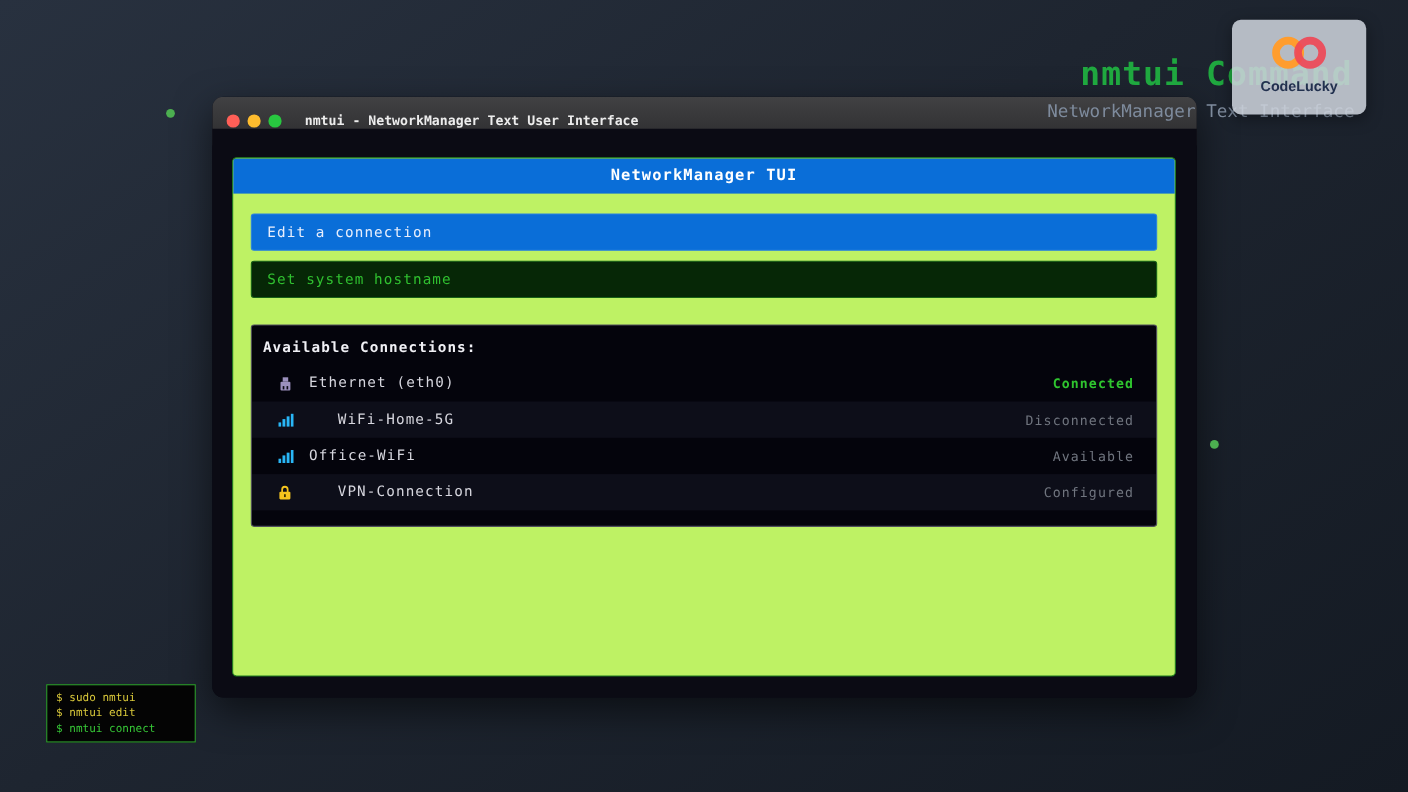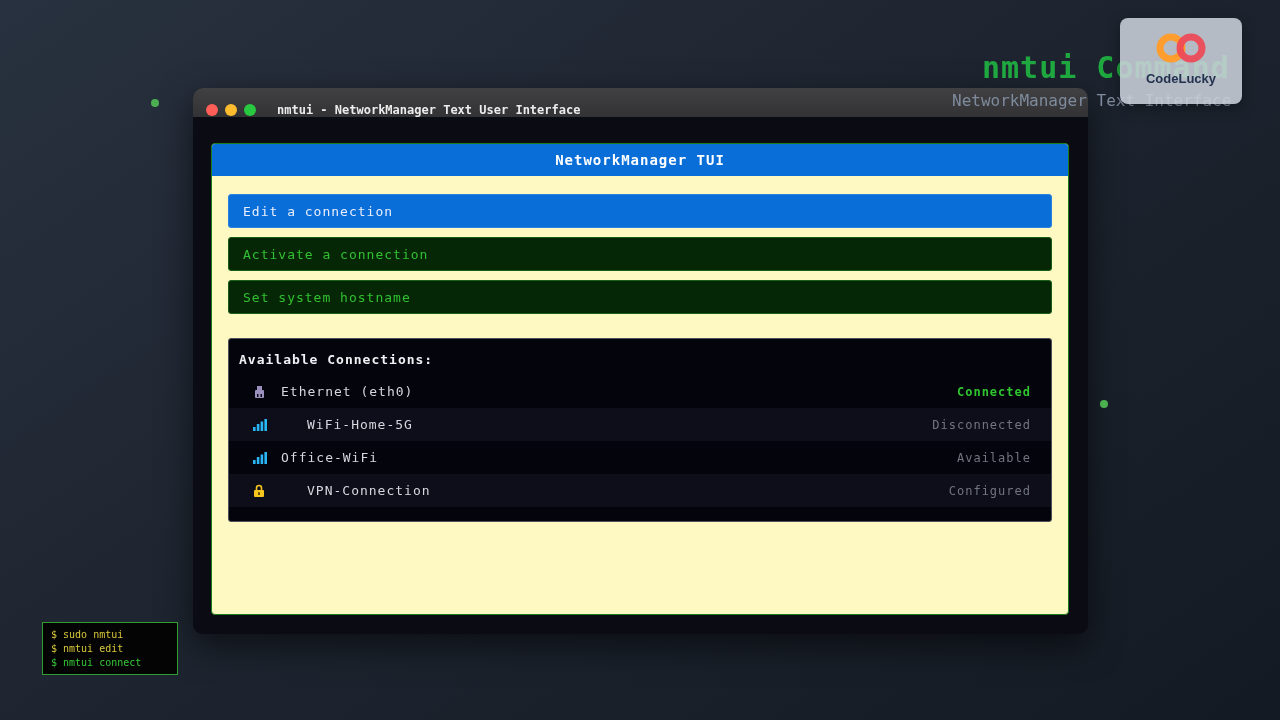--- a/index.html
+++ b/index.html
@@ -59,21 +59,21 @@
     margin-left:14px; color:#ececec; font-size:12px; font-weight:bold; white-space:nowrap;
   }
   .screen {
     position:absolute; top:29px; left:0; right:0; bottom:0;
     background:#0b0b14; border-radius:0 0 10px 10px;
   }
 
   
   .tui {
     position:absolute; left:18px; right:19px; top:26px; bottom:19px;
-    border:1px solid #1e7d1e; border-radius:4px; background:#fef9c3;
+    border:1px solid #1e7d1e; border-radius:4px; background:#bef264;
     overflow:hidden;
   }
   .tui-header {
     height:32px; background:#0a6ed8; display:flex; align-items:center; justify-content:center;
     color:#ffffff; font-size:14px; font-weight:bold; letter-spacing:1px;
   }
   .menu { margin:18px 16px 0 16px; }
   .menu-item {
     height:34px; display:flex; align-items:center; padding-left:14px;
     border-radius:3px; font-size:13px; margin-bottom:9px; cursor:default;
@@ -146,23 +146,20 @@
     <div class="screen">
       <div class="tui">
 
         <div class="tui-header">NetworkManager TUI</div>
 
         <div class="menu">
           <div class="menu-item selected">
             <span>Edit a connection</span>
           </div>
           <div class="menu-item normal">
-            <span>Activate a connection</span>
-          </div>
-          <div class="menu-item normal">
             <span>Set system hostname</span>
           </div>
         </div>
 
         <div class="conn-box">
           <div class="conn-title">Available Connections:</div>
 
           <div class="conn-row">
             <span class="conn-icon">
               <svg width="13" height="14" viewBox="0 0 13 14">

